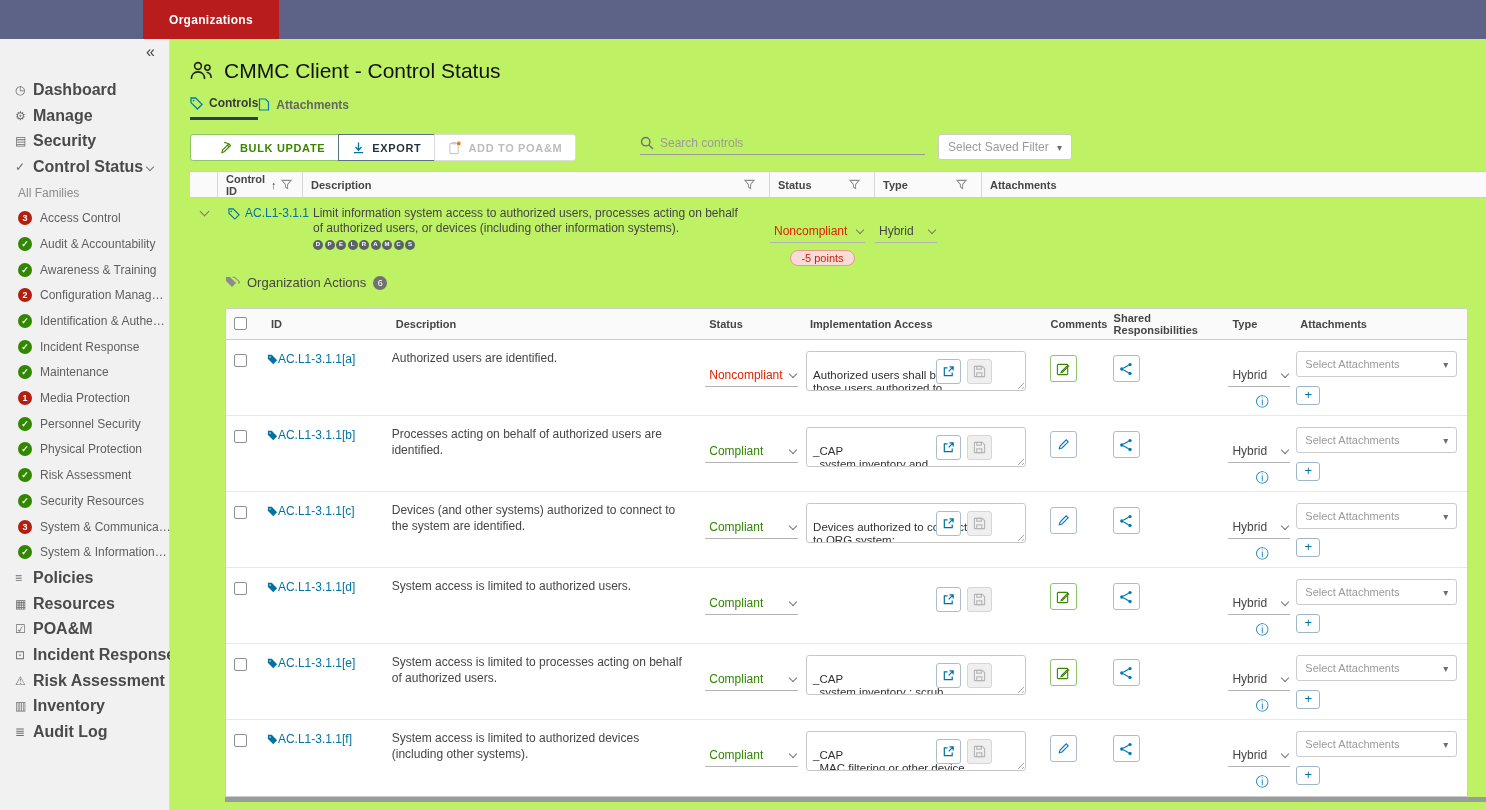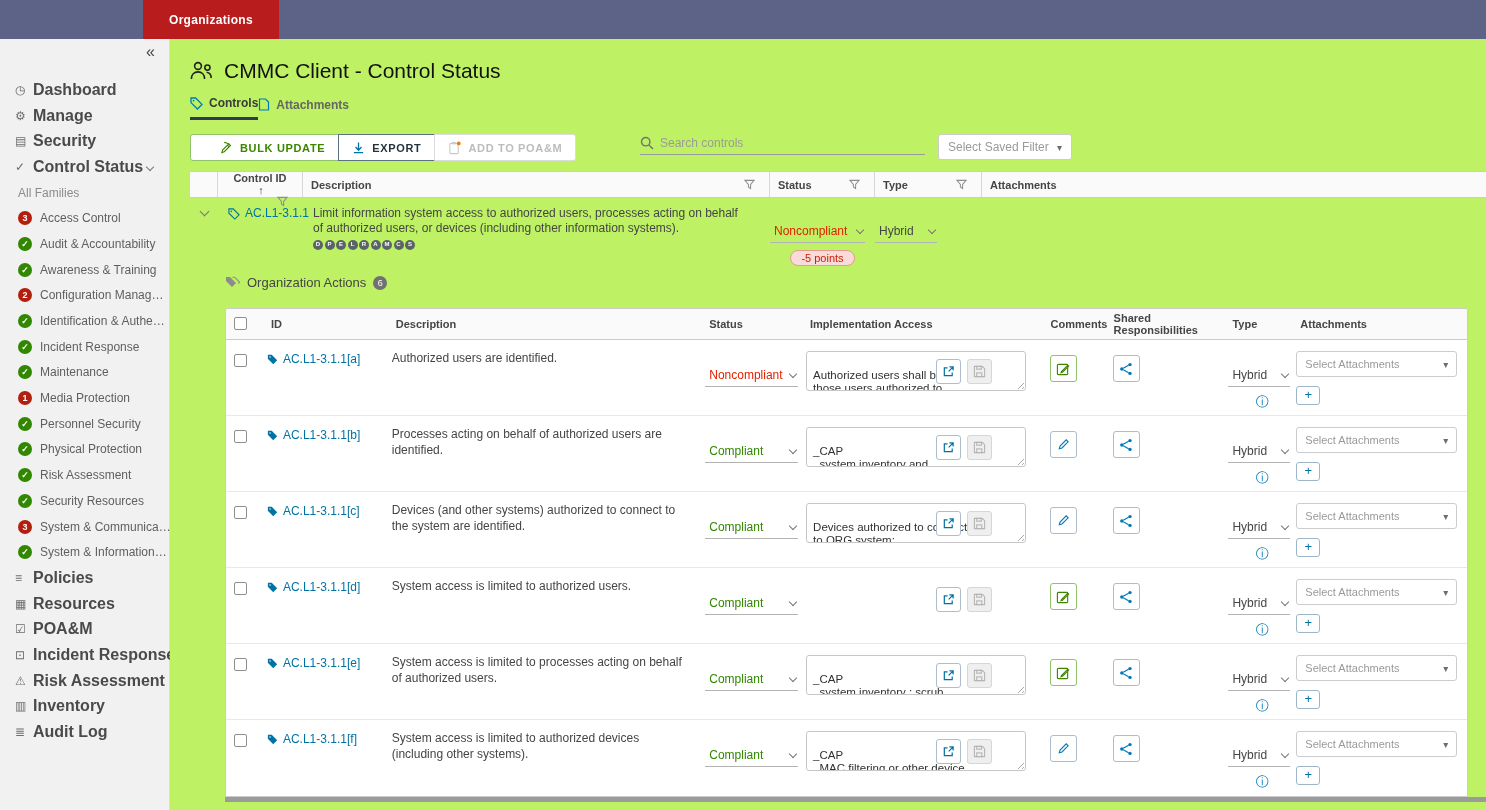--- a/index.html
+++ b/index.html
@@ -65,21 +65,21 @@
     border-radius:3px; display:flex; align-items:center; padding:0 9px; cursor:pointer; background:#fff; }
   .filter-select .fs-label { font-size:12px; color:#9a9a9a; flex:1; }
   .solid-caret { font-size:10px; color:#6d6d6d; }
 
   
   .ctable-head { position:absolute; left:20px; top:132px; width:1296px; height:27px; background:#fafafa;
     border-top:1px solid #ccc; border-bottom:1px solid #ccc; display:flex; font-size:11px; font-weight:600; color:#454545; }
   .ch { display:flex; align-items:center; padding:0 8px; }
   .ch.sep { border-right:1px solid #d7d7d7; }
   .ch .funnel { margin-left:auto; margin-right:6px; cursor:pointer; }
-  .c-exp { width:28px; } .c-cid { width:85px;flex-direction:column; } .c-desc { width:467px; }
+  .c-exp { width:28px; } .c-cid { width:85px; } .c-desc { width:467px; }
   .c-status { width:105px; } .c-type { width:107px; } .c-att { width:504px; }
   .sort-arrow { color:#454545; font-size:11px; margin:0 4px 0 6px; cursor:pointer; }
 
   .ctrl-row { position:absolute; left:20px; top:159px; width:1296px; display:flex; }
   .expander { width:28px; padding-top:10px; display:flex; justify-content:center; cursor:pointer; }
   .expander .chev { width:7px; height:7px; }
   .cid-cell { width:85px; padding:8px 0 0 10px; display:flex; gap:5px; align-items:flex-start; }
   .link { color:#0072a3; font-size:12px; text-decoration:none; white-space:nowrap; cursor:pointer; }
   .cdesc-cell { width:467px; padding:8px 24px 0 10px; font-size:12px; line-height:1.28; color:#454545; }
   .chips { display:flex; gap:1.5px; margin-top:3px; }
@@ -111,21 +111,21 @@
   .co-check { width:41px; padding-left:8px; } .co-id { width:125px; } .co-desc { width:314px; }
   .co-status { width:101px; } .co-impl { width:241px; } .co-com { width:63px; }
   .co-shared { width:119px; } .co-type { width:68px; } .co-att { width:171px; }
 
   .checkbox { width:13px; height:13px; border:1px solid #8f8f8f; border-radius:2px; background:#fff;
     display:inline-block; cursor:pointer; }
 
   .orow { height:76px; border-bottom:1px solid #e8e8e8; display:flex; padding-top:11px; }
   .orow:last-child { border-bottom:none; }
   .r-check { width:41px; padding-left:8px; padding-top:2px; }
-  .r-id { width:125px; display:flex; gap:5px; align-items:flex-start; padding-top:1px; }
+  .r-id { width:125px; display:flex; align-items:flex-start; padding-top:1px; }
   .r-desc { width:314px; font-size:12px; color:#454545; line-height:1.3; padding-right:20px; }
   .r-status { width:101px; padding-top:17px; padding-right:8px; }
   .r-impl { width:241px; position:relative; padding-top:0; }
   .ta { width:220px; height:40px; border:1px solid #c6c6c6; border-radius:3px; background:#fff;
     font-size:11.5px; line-height:13px; color:#313131; padding:4px 6px; overflow:hidden;
     white-space:pre-line; position:relative; cursor:text; }
   .resize-grip { position:absolute; right:1px; bottom:1px; width:9px; height:9px;
     background:repeating-linear-gradient(135deg, transparent 0 2px, #a9a9a9 2px 3px);
     clip-path:polygon(100% 0, 100% 100%, 0 100%); cursor:nwse-resize; }
   .impl-btns { position:absolute; left:130px; top:8px; display:flex; gap:6px; }

